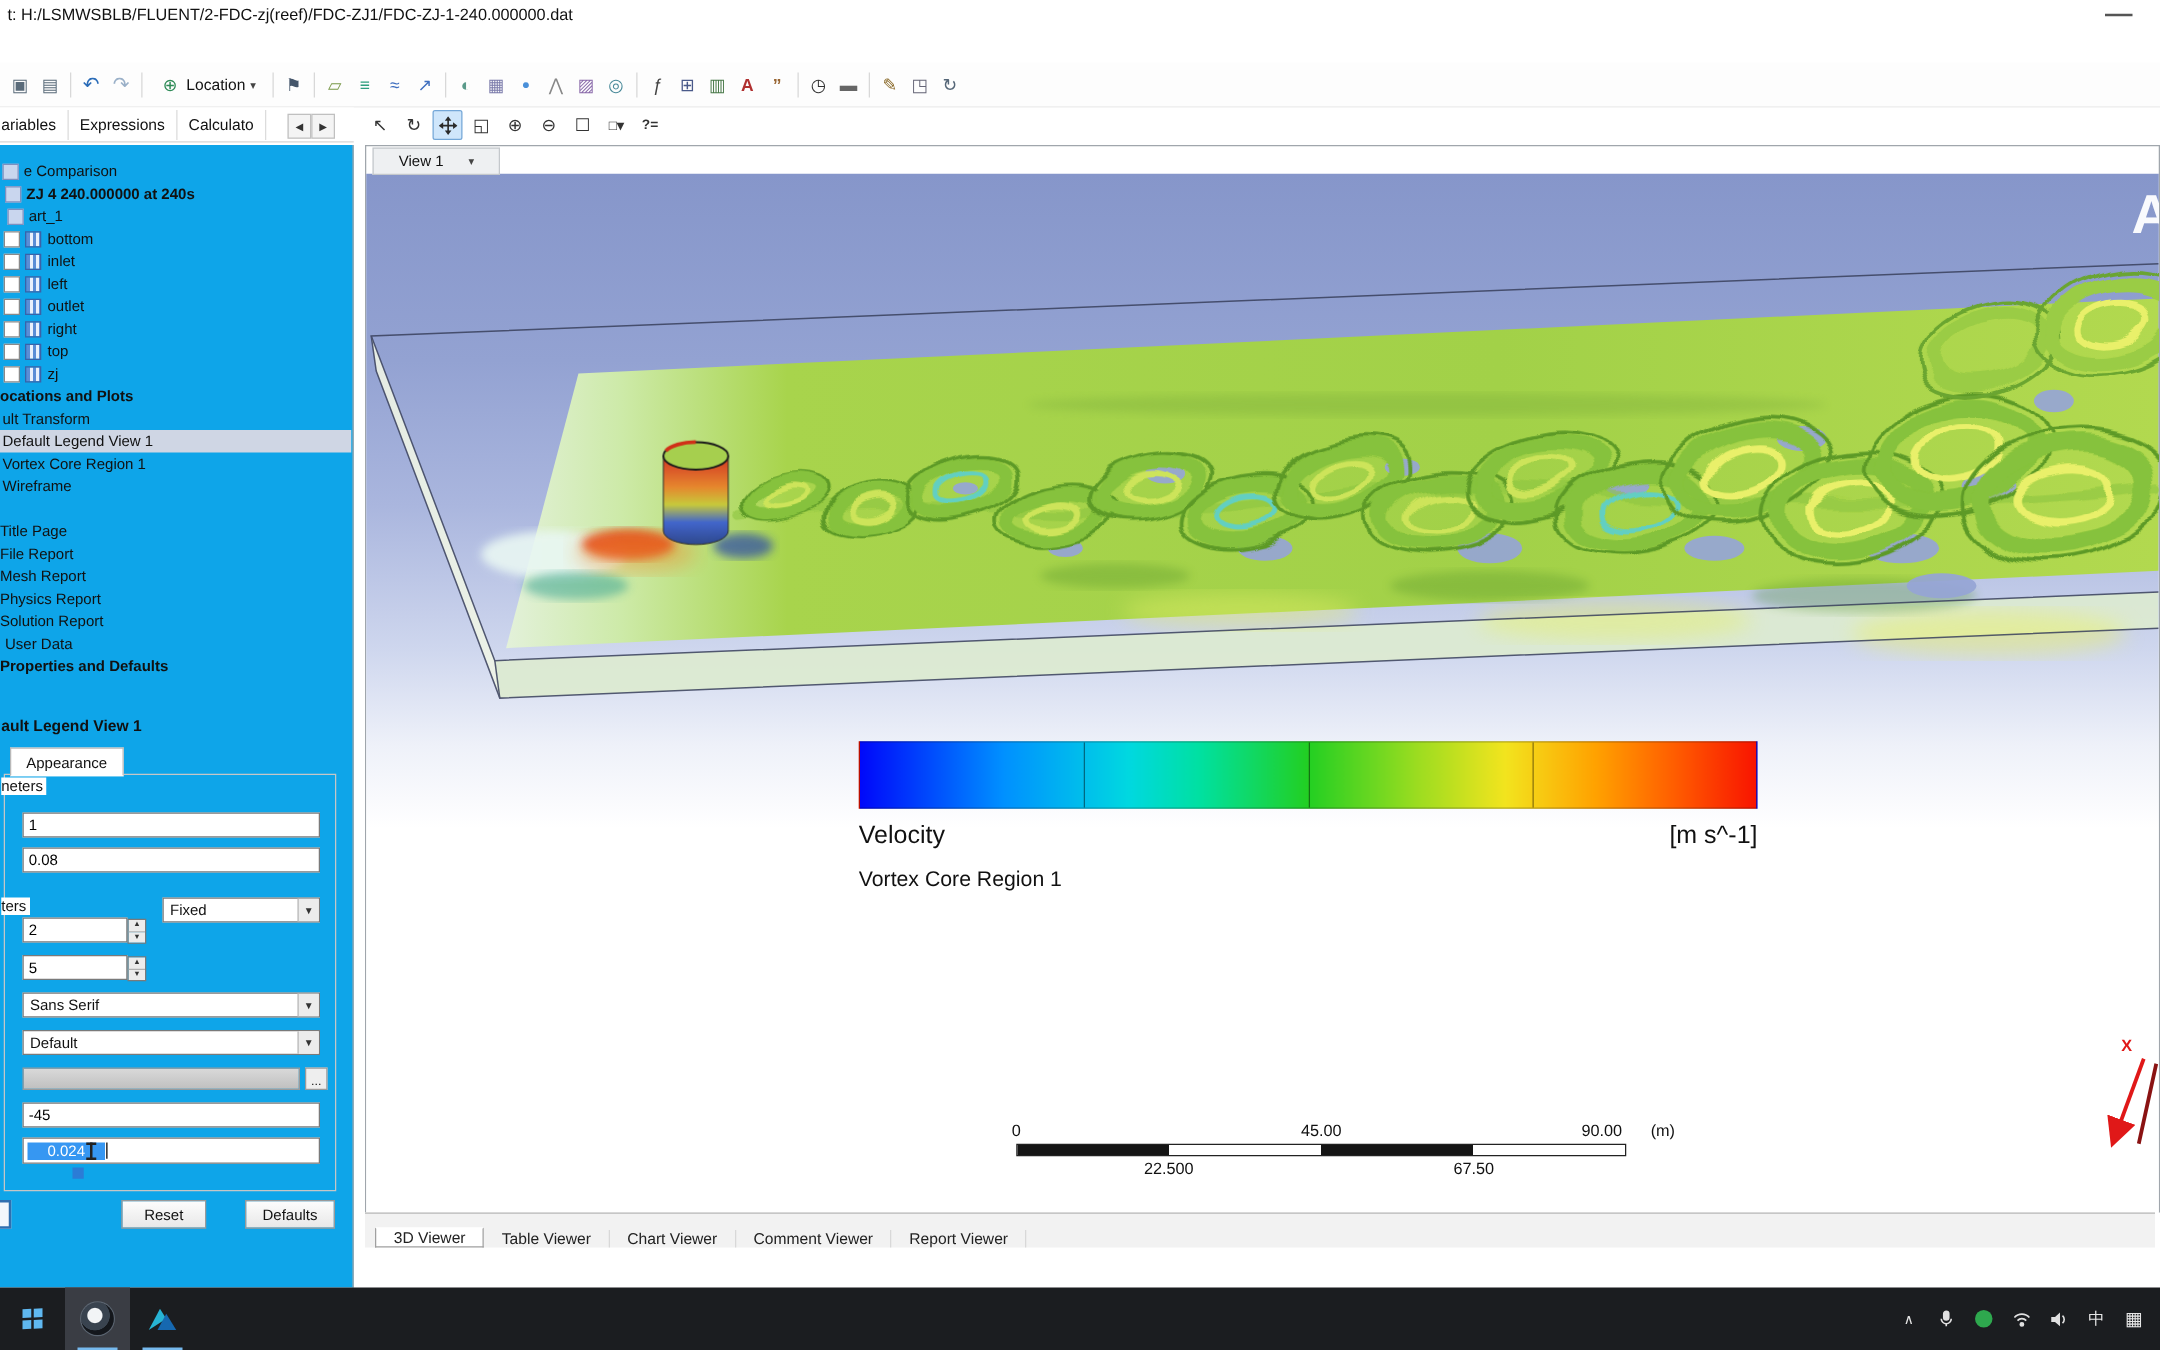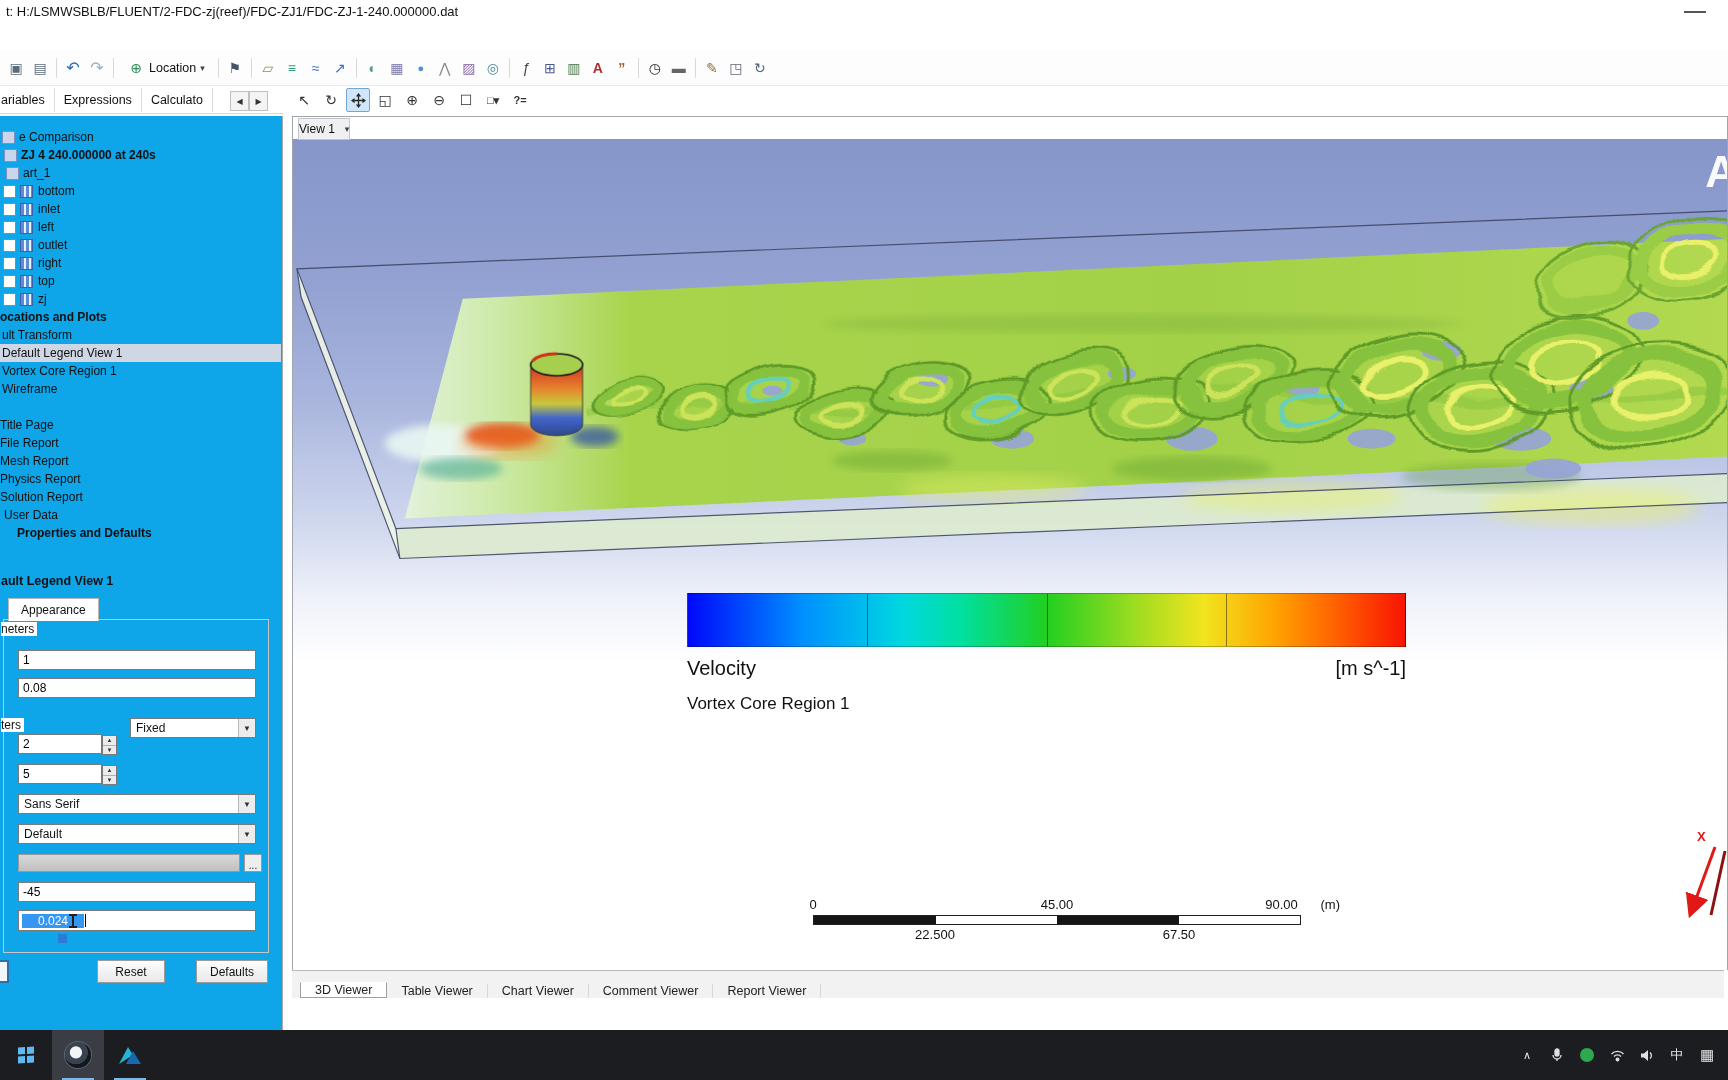--- a/index.html
+++ b/index.html
@@ -61,21 +61,21 @@
   .text-caret{width:1px;height:13px;background:#000;margin-left:1px;}
   .handle-sq{position:absolute;width:9px;height:9px;background:#2b7cd6;}
   .ibeam{position:absolute;width:2px;height:14px;background:#222;}
   .ibeam:before,.ibeam:after{content:"";position:absolute;left:-3px;width:8px;height:2px;background:#222;}
   .ibeam:before{top:0;} .ibeam:after{bottom:0;}
   .d-btn{position:absolute;height:23px;border:1px solid #9a9a9a;background:linear-gradient(#fdfdfd,#e8e8e8);font-size:12px;display:flex;align-items:center;justify-content:center;box-sizing:border-box;}
   .apply-sliver{position:absolute;left:-5px;width:14px;height:23px;border:2px solid #2f6fb0;background:#f2f7fc;box-sizing:border-box;}
 
   
   .viewer{position:absolute;left:292px;top:116px;right:0;height:854px;border:1px solid #a0a6ac;border-bottom:none;box-sizing:border-box;background:#fff;}
-  .view-tab{position:absolute;left:5px;top:1px;height:20px;padding:0 0;background:#eef0f2;border:1px solid #c4c8cc;font-size:12px;display:flex;align-items:center;gap:10px;z-index:3;}
+  .view-tab{position:absolute;left:5px;top:1px;height:20px;padding:0 20px;background:#eef0f2;border:1px solid #c4c8cc;font-size:12px;display:flex;align-items:center;gap:20px;z-index:3;}
   .scene{position:absolute;left:0;top:22px;right:0;bottom:0;overflow:hidden;
     background:linear-gradient(180deg,#8696ca 0%,#93a2d2 18%,#aab6de 32%,#cfd7ee 46%,#eef1f9 55%,#ffffff 63%,#ffffff 100%);}
   .scene svg.art{position:absolute;left:0;top:0;width:100%;height:100%;}
   .watermark{position:absolute;top:8px;right:-10px;font-size:44px;font-weight:bold;color:#fff;opacity:.95;}
 
   .legend{position:absolute;left:394px;top:452px;width:719px;}
   .lg-ticks{position:relative;height:26px;font-size:20px;}
   .lg-ticks span{position:absolute;transform:translateX(-50%);white-space:nowrap;}
   .lg-bar{position:relative;height:54px;margin-top:2px;border:1px solid rgba(0,0,0,.25);box-sizing:border-box;
     background:linear-gradient(90deg,#0008fa 0%,#0090ff 16%,#00d8e0 30%,#00e0a0 38%,#22cf22 50%,#9adc20 62%,#f2e41e 72%,#ffa200 82%,#ff5c00 91%,#f81400 100%);}
@@ -272,21 +272,21 @@
         </div>
       <div class="trow" style="padding-left:0">
           <span>Physics Report</span>
         </div>
       <div class="trow" style="padding-left:0">
           <span>Solution Report</span>
         </div>
       <div class="trow" style="padding-left:4px">
           <span>User Data</span>
         </div>
-      <div class="trow bold" style="padding-left:17px">
+      <div class="trow bold" style="padding-left:0">
           <span>Properties and Defaults</span>
         </div>
     </div>
 
     <div class="details">
       <div class="d-header">ault Legend View 1</div>
       <div class="d-tab">Appearance</div>
       <div class="d-pane"></div>
 
       <span class="d-group" style="left:1px;top:52px">neters</span>

